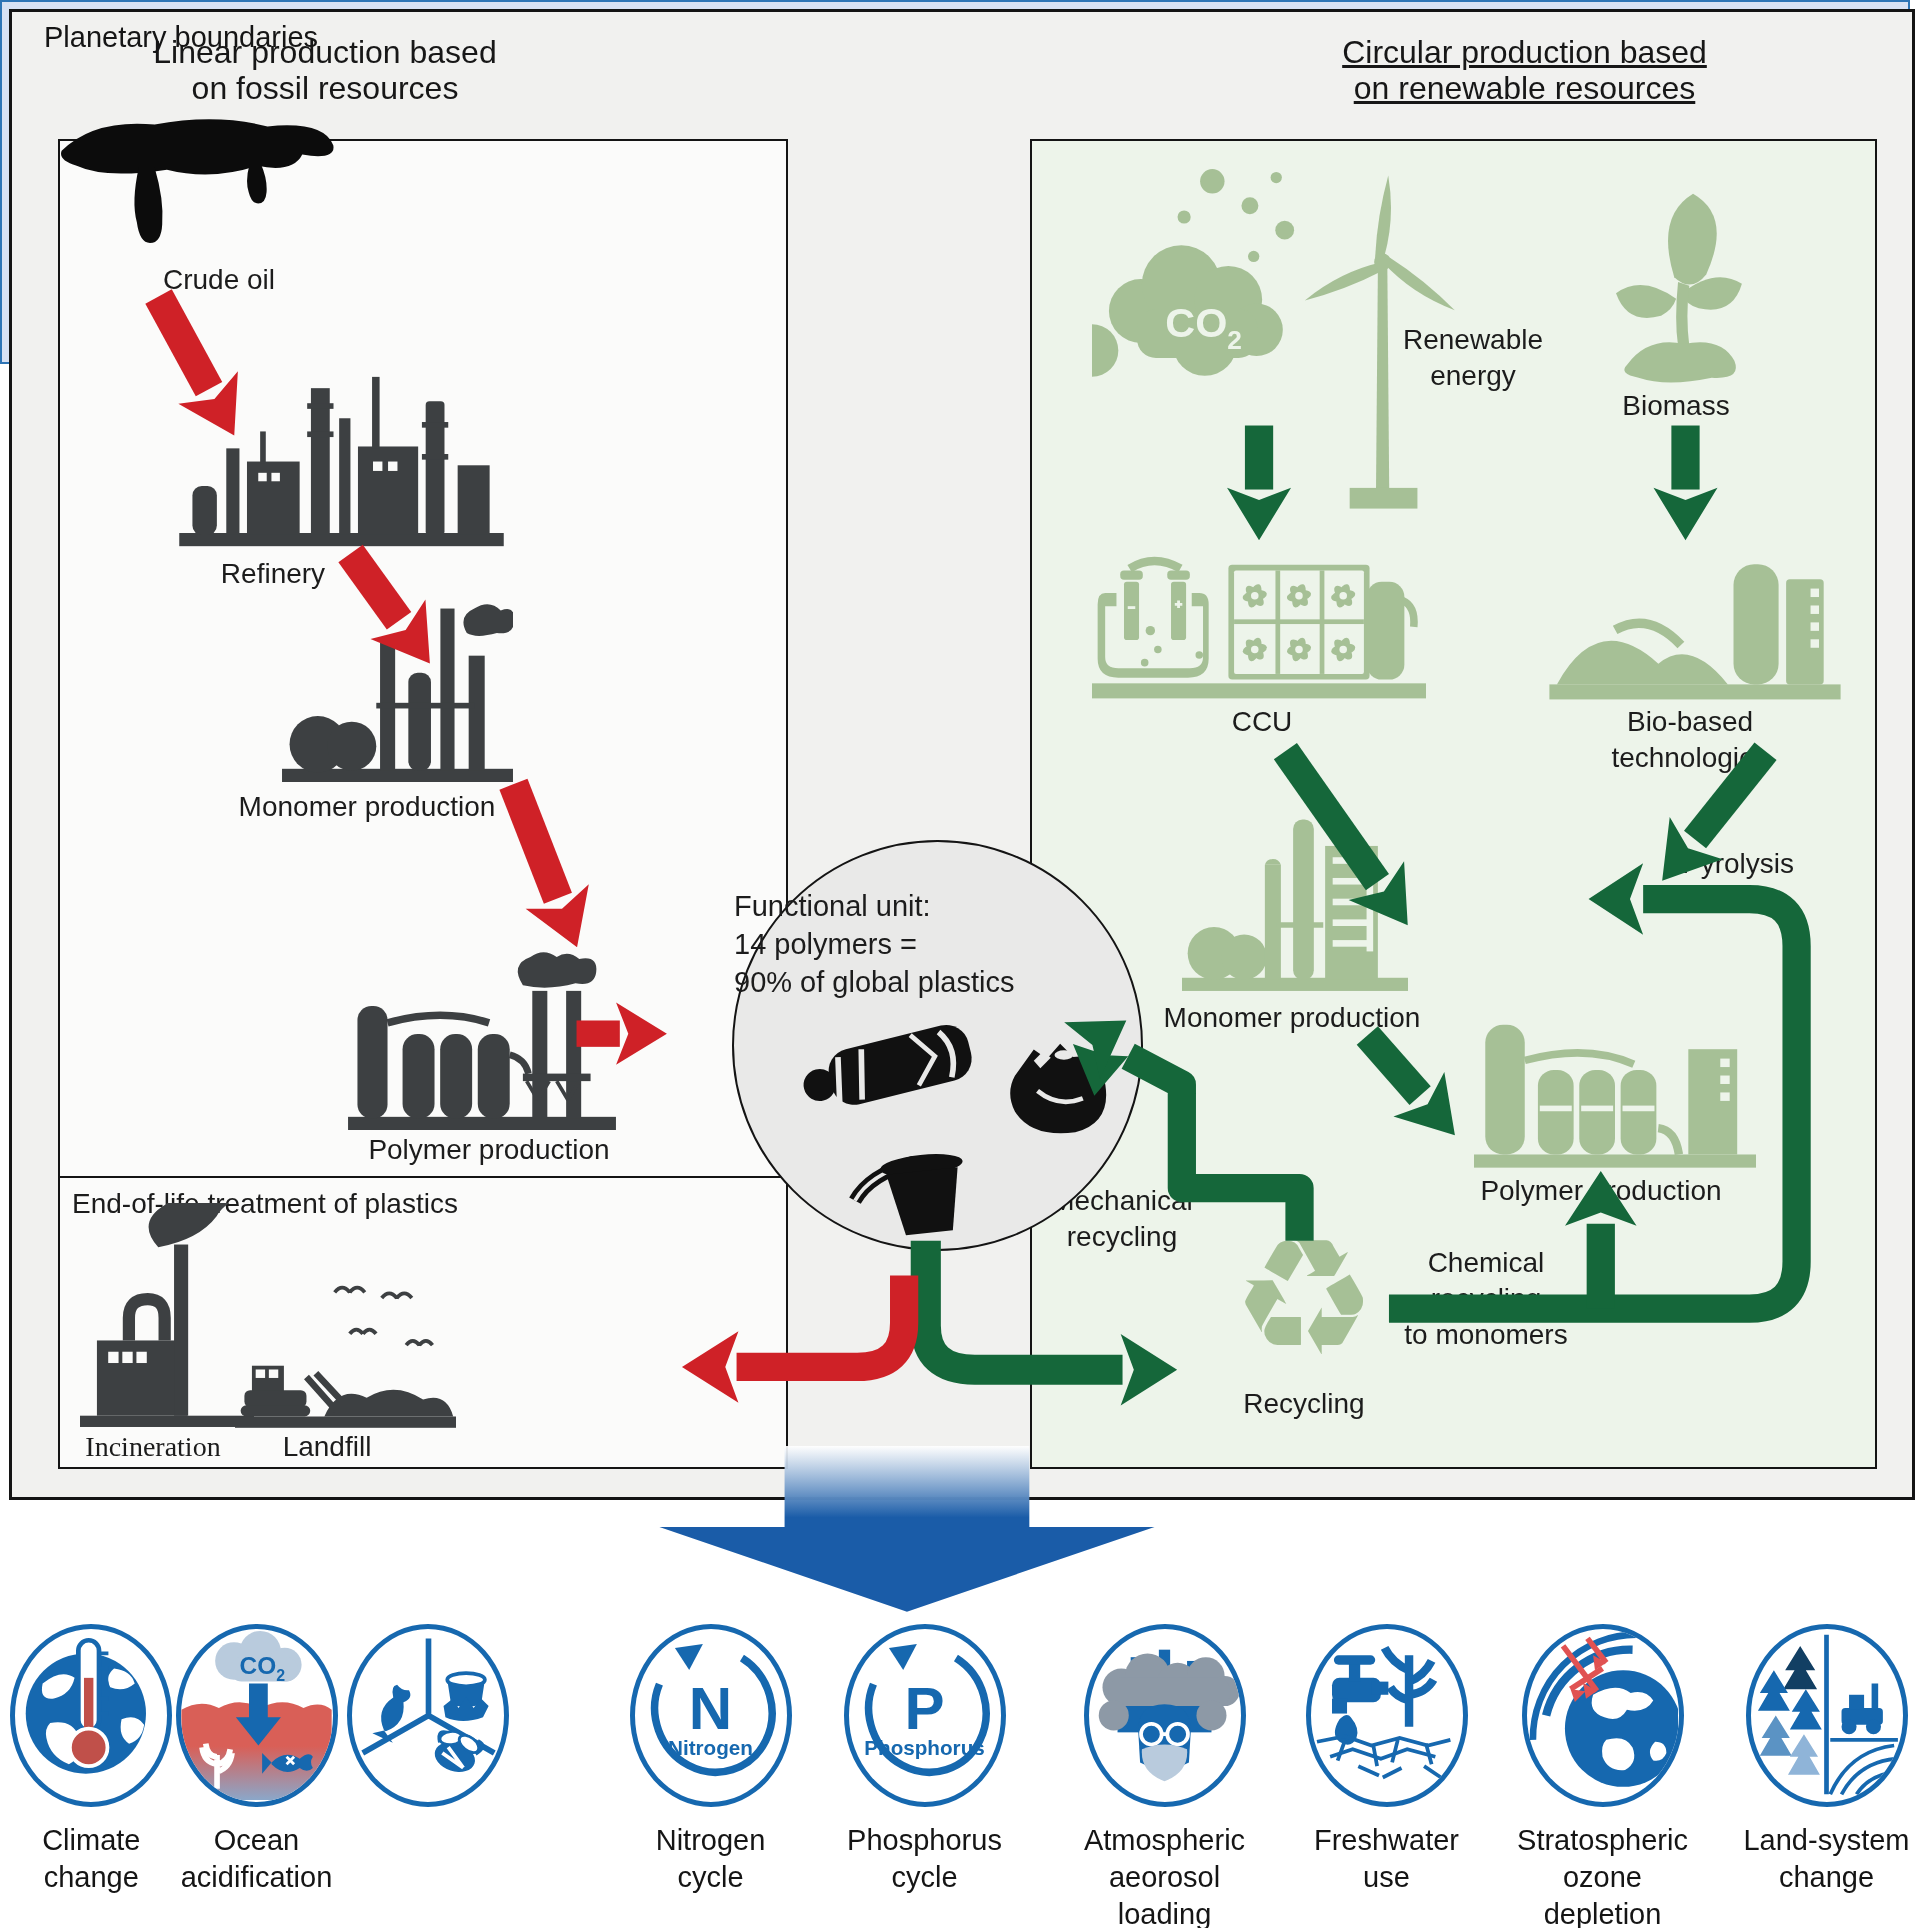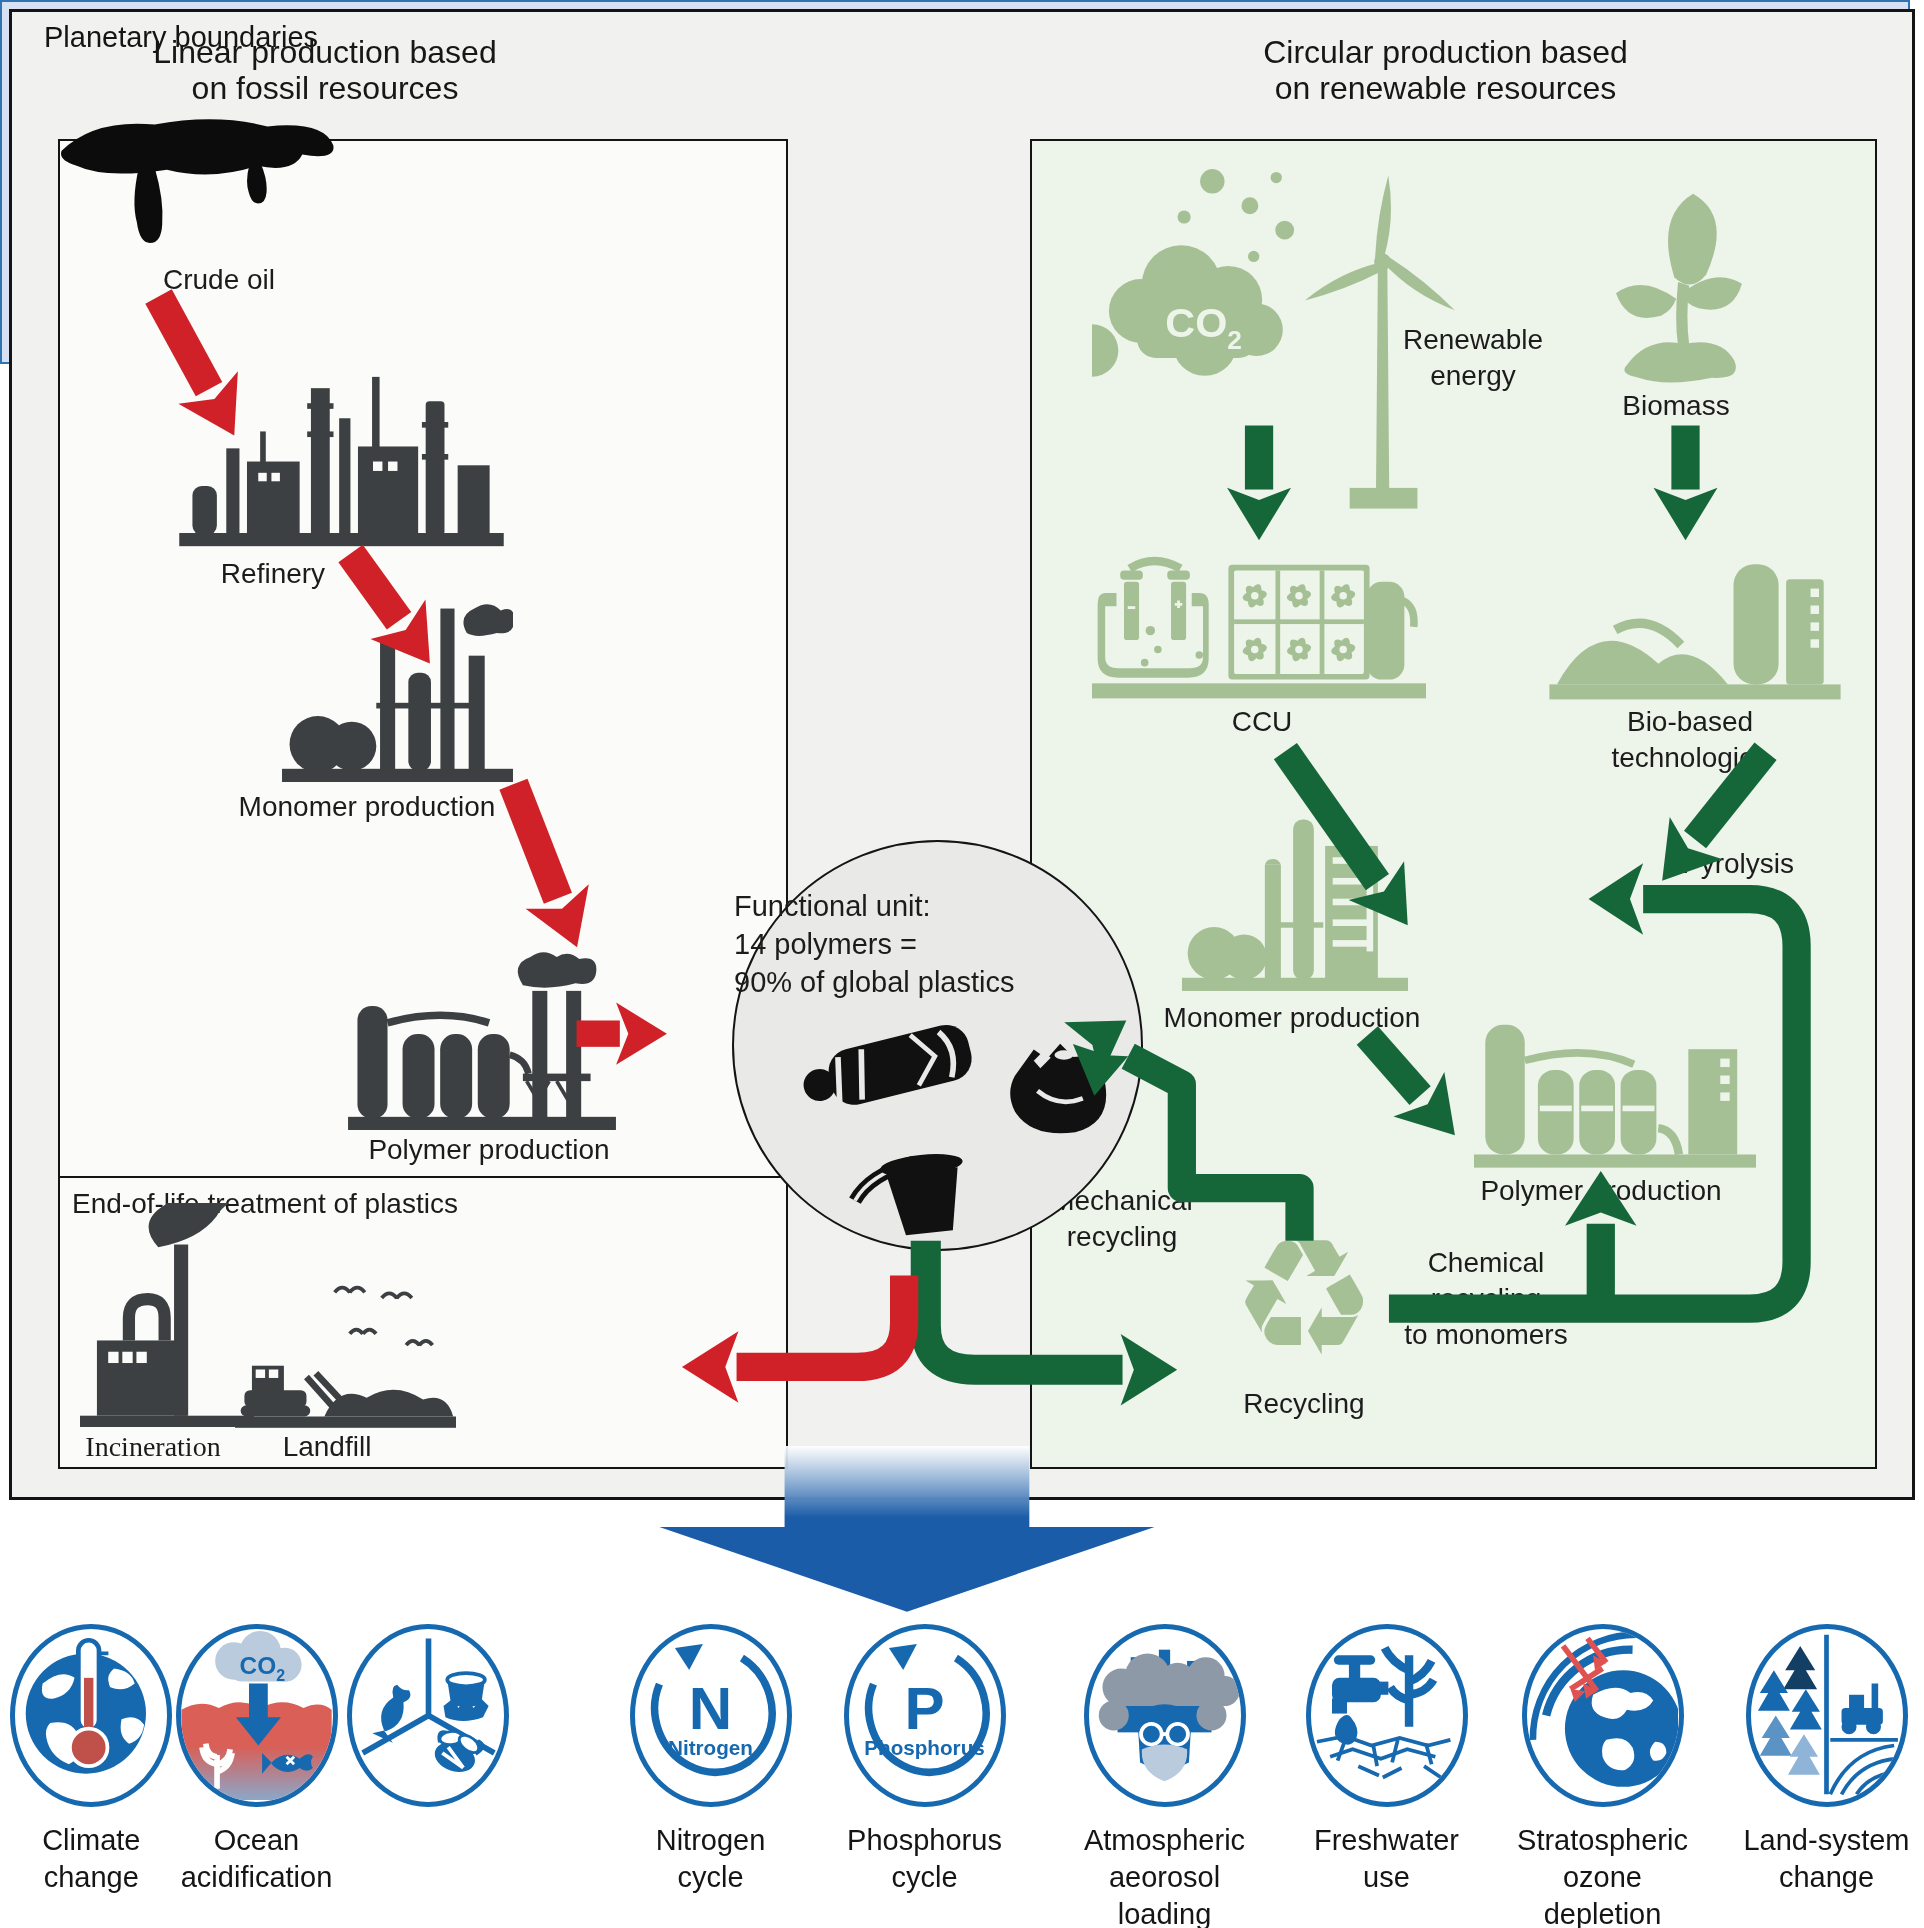--- a/index.html
+++ b/index.html
@@ -32,21 +32,21 @@
 </style>
 </head>
 <body>
 
 <div id="canvas">
 
   <div id="outer-box" class="panel"></div>
 
   <div class="title" style="left:113px;top:34px;width:424px;">Linear production based
 on fossil resources</div>
-  <div class="title" style="left:1210px;top:34px;width:471px;">Circular production based
+  <div class="title" style="left:1289px;top:34px;width:471px;text-decoration:underline;">Circular production based
 on renewable resources</div>
 
   <div id="linear-panel" class="panel"></div>
   <div id="eol-panel" class="panel"></div>
   <div id="circular-panel" class="panel"></div>
 
   <div class="abs oil" style="left:56px;top:111px;">
     <svg width="282" height="184" viewBox="0 0 300 195">
       <path fill="currentColor" d="M6,42 Q40,8 105,14 Q170,2 225,16 Q285,10 295,36 Q298,52 262,46 Q252,66 214,58 Q165,74 118,62 Q52,72 22,58 Q2,52 6,42 Z"></path>
       <path fill="currentColor" d="M88,60 q-8,36 -2,58 q3,22 14,22 q12,0 13,-20 q2,-26 -8,-60 z"></path>

